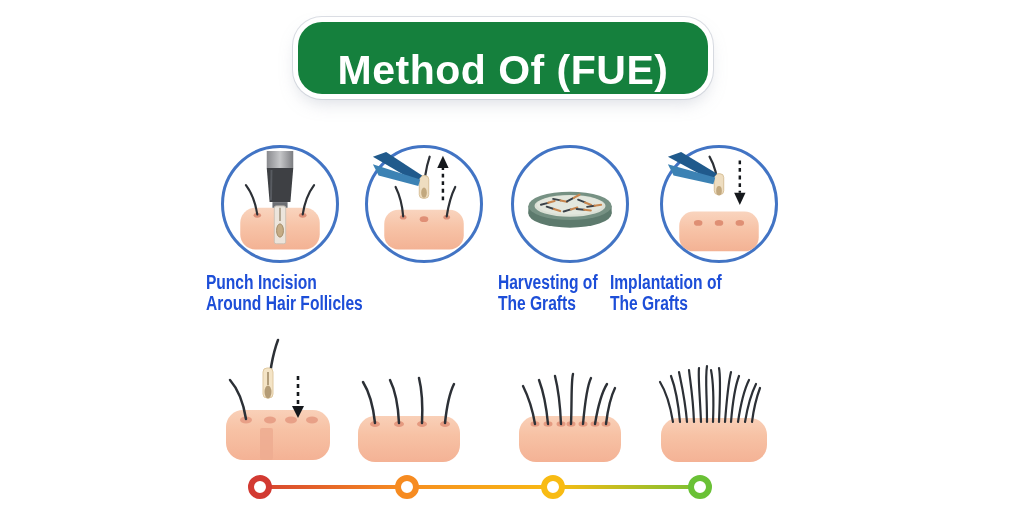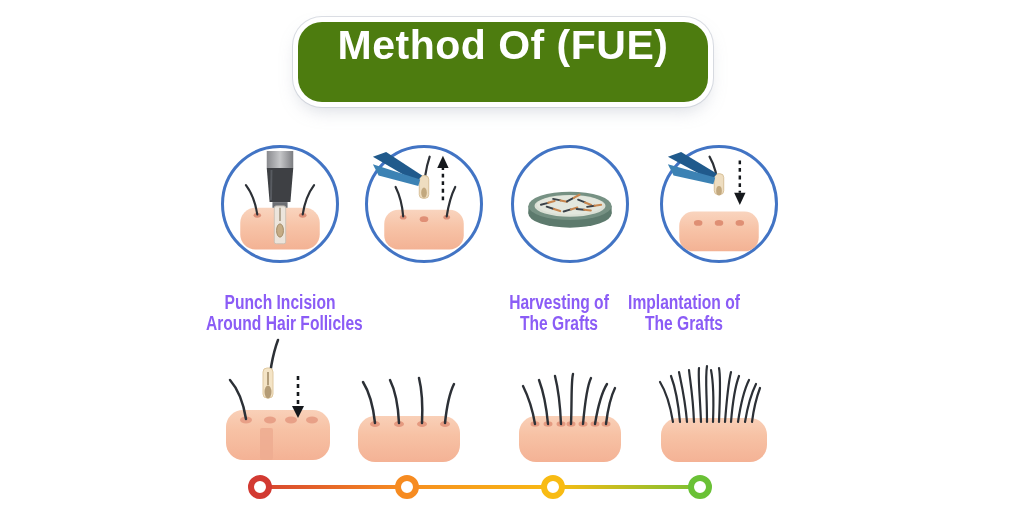--- a/index.html
+++ b/index.html
@@ -2,37 +2,37 @@
 <html><head>
 <meta charset="utf-8">
 <style>
   html,body{margin:0;padding:0;background:#ffffff;}
   .canvas{
     position:relative;width:1024px;height:512px;background:#ffffff;overflow:hidden;
     font-family:"Liberation Sans", sans-serif;
   }
   
   .title-badge{
-    position:absolute;left:298px;top:22px;width:410px;height:80px;
-    background:#4d7c0f;border-radius:24px;
+    position:absolute;left:298px;top:22px;width:410px;height:72px;
+    background:#15803d;border-radius:24px;
     box-shadow:0 0 0 5px #ffffff, 0 0 0 6px rgba(190,195,205,.55), 0 8px 18px rgba(140,150,170,.35);
-    display:flex;align-items:flex-start;justify-content:center;
+    display:flex;align-items:flex-end;justify-content:center;
   }
   .title-badge .title-text{
     color:#ffffff;font-size:41px;font-weight:bold;letter-spacing:.5px;white-space:nowrap;
   }
   
   .step-circle{
     position:absolute;width:112px;height:112px;border:3px solid #4274c4;border-radius:50%;
     background:#ffffff;display:flex;align-items:center;justify-content:center;
   }
   .step-circle svg{display:block;}
   
   .step-label{
-    position:absolute;top:272px;width:190px;text-align:center;color:#8b5cf6;margin-top:20px;
+    position:absolute;top:272px;width:190px;text-align:left;color:#1d4ed8;
   }
   .step-label span{
     display:block;font-size:20px;font-weight:bold;line-height:21px;white-space:nowrap;
     transform:scaleX(.78);transform-origin:50% 50%;
   }
   
   .growth-stage{position:absolute;width:150px;height:130px;}
   
   .timeline{position:absolute;left:240px;top:467px;width:480px;height:40px;}
 </style>
@@ -179,21 +179,21 @@
         <line x1="78" y1="10" x2="78" y2="44" stroke="#15181c" stroke-width="2.6" stroke-dasharray="4 4"></line>
         <polygon points="72,44 84,44 78,57" fill="#15181c"></polygon>
       </g>
     </svg>
   </div>
 
   <div class="step-label" style="left:185px;">
     <span>Punch Incision</span>
     <span>Around Hair Follicles</span>
   </div>
-  <div class="step-label" style="left:464px;">
+  <div class="step-label" style="left:477px;">
     <span>Harvesting of</span>
     <span>The Grafts</span>
   </div>
   <div class="step-label" style="left:589px;">
     <span>Implantation of</span>
     <span>The Grafts</span>
   </div>
 
   <div class="growth-stage" style="left:210px;top:336px;">
     <svg width="150" height="130" viewBox="0 0 150 130">

